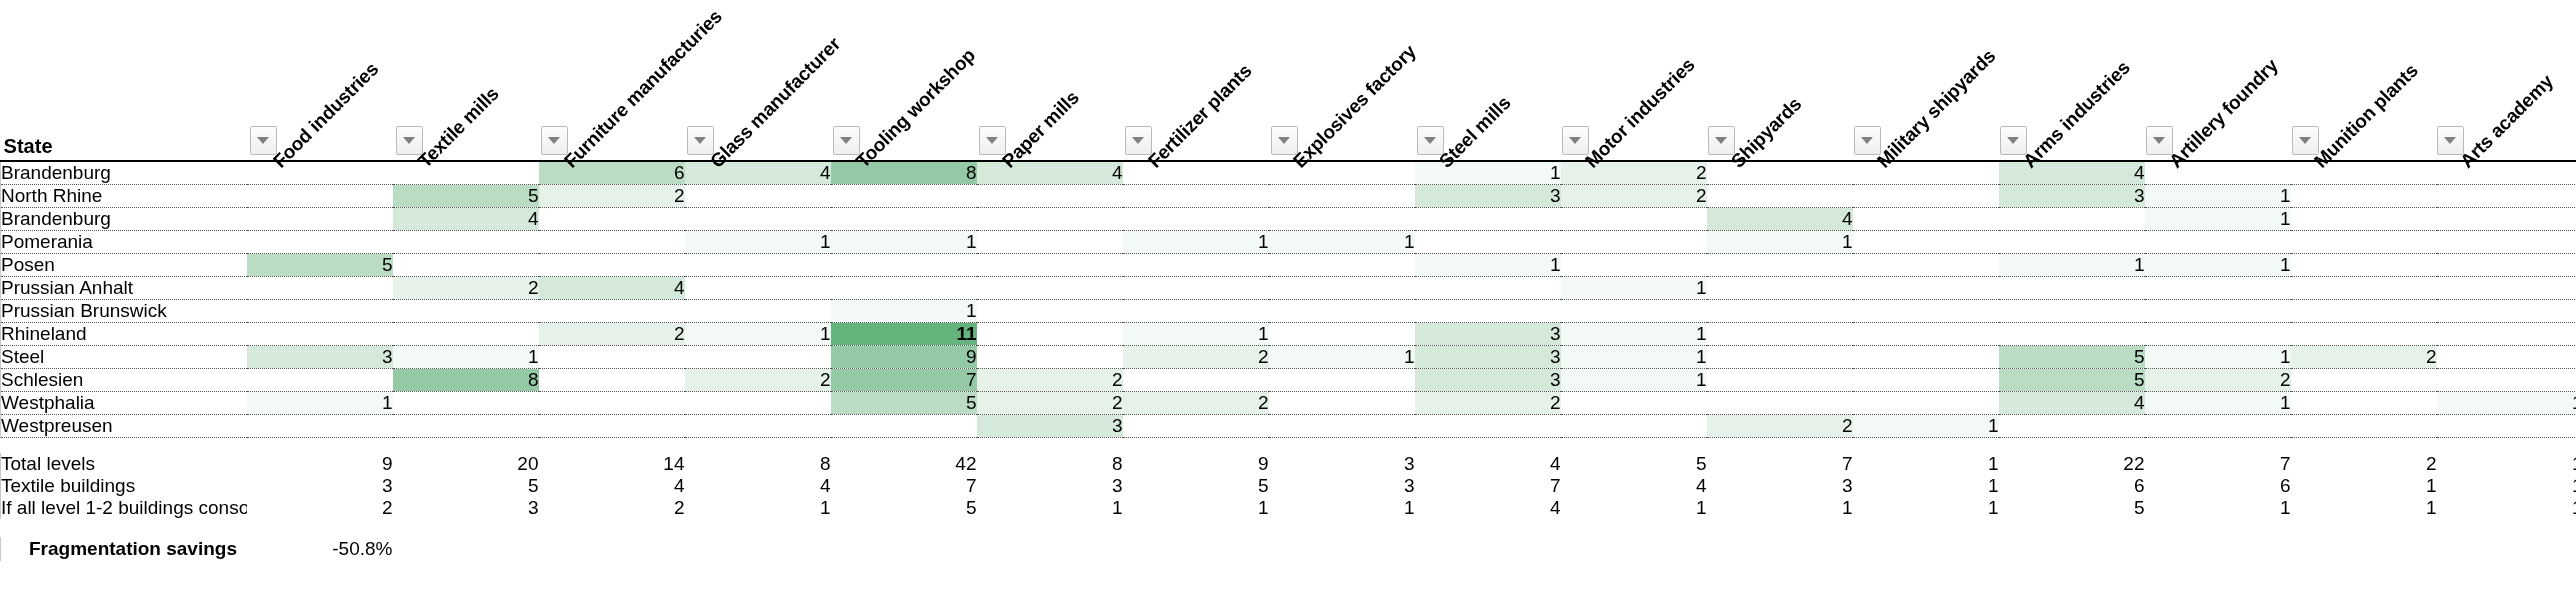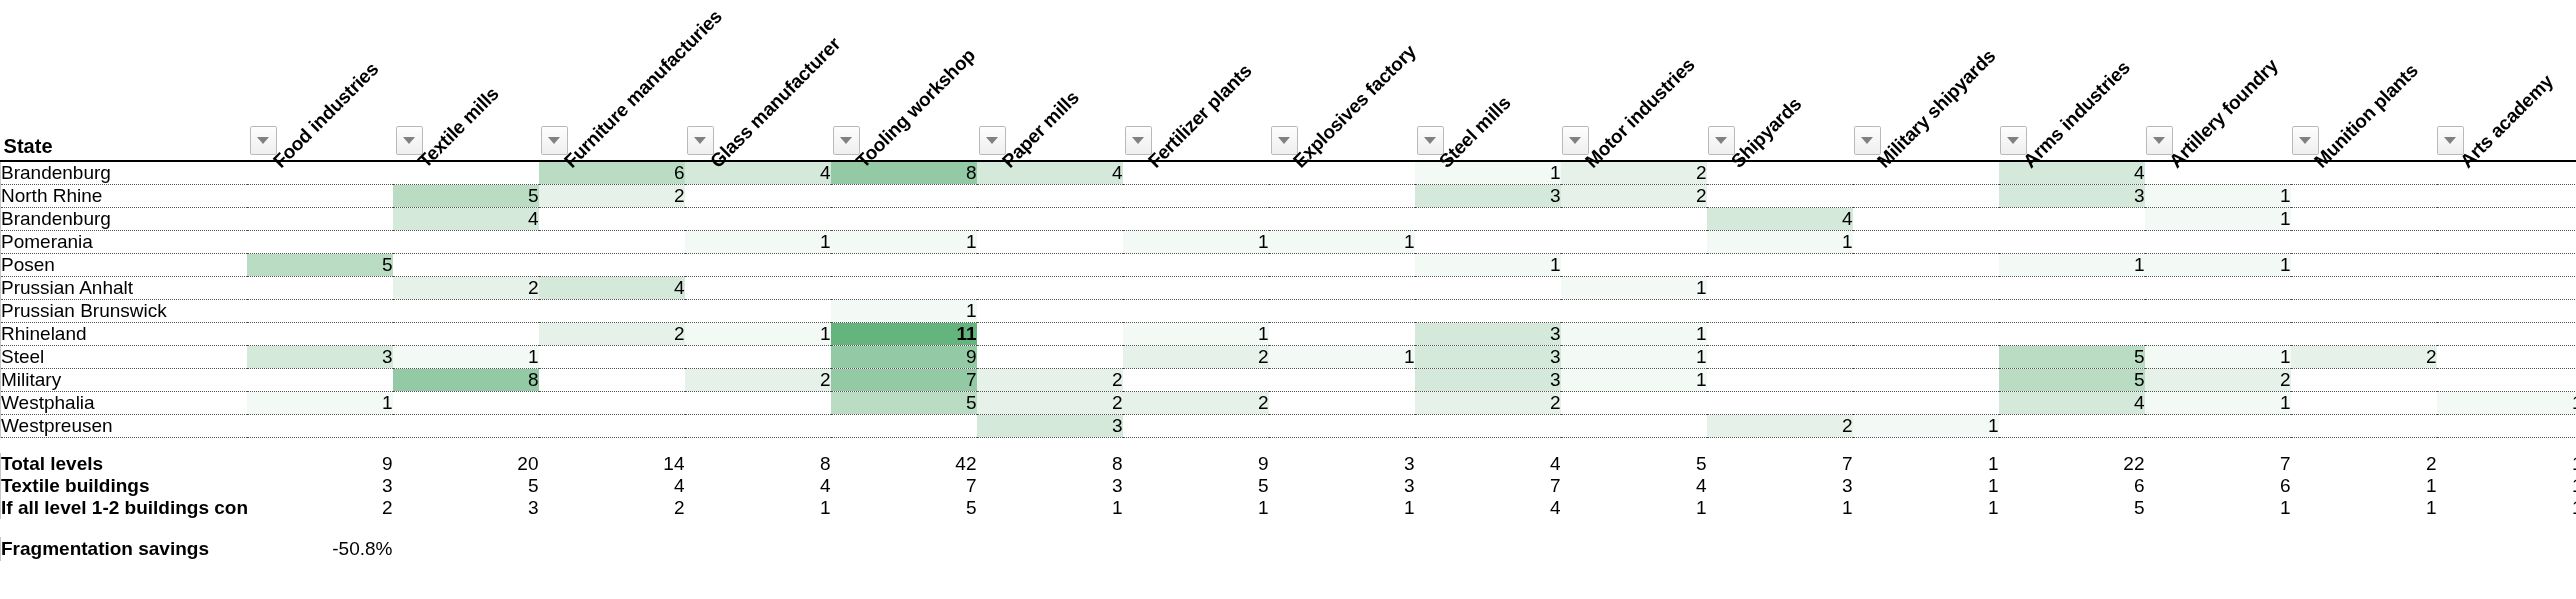--- a/index.html
+++ b/index.html
@@ -107,31 +107,32 @@
   }
   tr.summary td {
     border-bottom: none !important;
     font-weight: bold;
     height: 22px;
   }
   tr.summary td.num {
     font-weight: normal;
   }
   tr.summary td.state-cell {
-    font-weight: bold;
+    font-weight: normal;
     margin-top: 8px;
   }
   tr.gap td {
     height: 18px;
     border-bottom: none !important;
   }
   tr.frag td {
     border-bottom: none !important;
     font-weight: bold;
     height: 24px;
+    padding-left: 28px;
   }
   tr.frag td.num {
     font-weight: normal;
     text-align: right;
   }
   .label-clip {
     display: block;
     width: 273px;
     overflow: hidden;
     white-space: nowrap;
@@ -399,21 +400,21 @@
           <td class="num" style="background: rgb(212, 233, 218);">3</td>
           <td class="num" style="background: rgb(243, 249, 244);">1</td>
           <td class="num"></td>
           <td class="num"></td>
           <td class="num" style="background: rgb(185, 220, 195);">5</td>
           <td class="num" style="background: rgb(243, 249, 244);">1</td>
           <td class="num" style="background: rgb(230, 242, 233);">2</td>
           <td class="num"></td>
         </tr>
         <tr class="body-row">
-          <td class="state-cell left-edge">Military</td>
+          <td class="state-cell left-edge">Schlesien</td>
           <td class="num"></td>
           <td class="num" style="background: rgb(147, 201, 164);">8</td>
           <td class="num"></td>
           <td class="num" style="background: rgb(230, 242, 233);">2</td>
           <td class="num" style="background: rgb(147, 201, 164);">7</td>
           <td class="num" style="background: rgb(230, 242, 233);">2</td>
           <td class="num"></td>
           <td class="num"></td>
           <td class="num" style="background: rgb(212, 233, 218);">3</td>
           <td class="num" style="background: rgb(243, 249, 244);">1</td>

